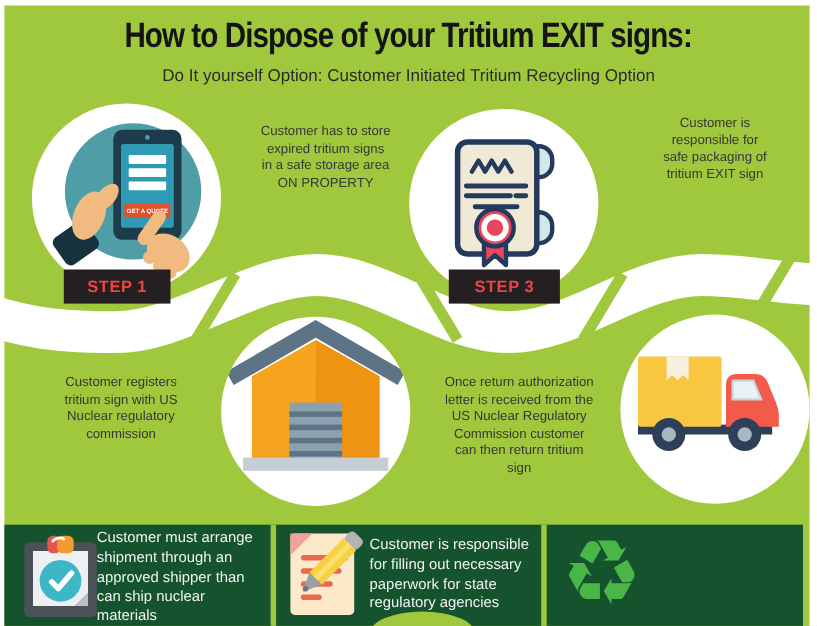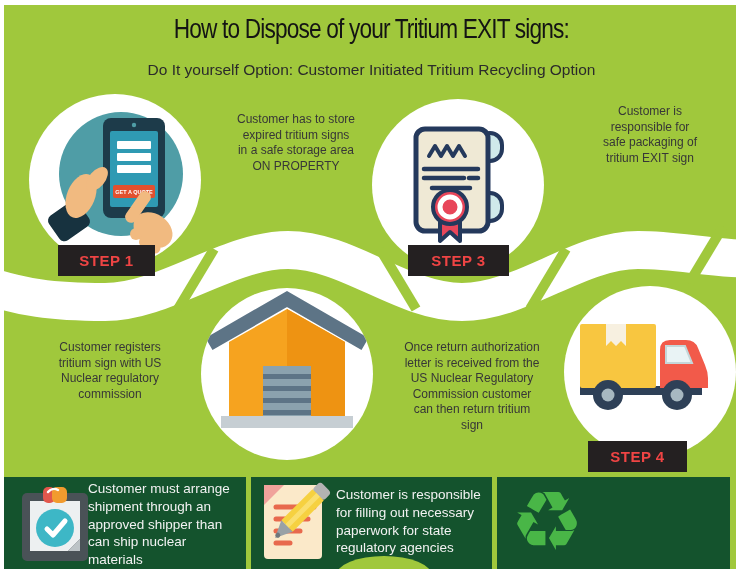--- a/index.html
+++ b/index.html
@@ -4,21 +4,21 @@
 <style>
   html,body{margin:0;padding:0;background:#888;}
   .stage{
     position:relative;width:743px;height:569px;margin:0 auto;
     background:#ffffff;overflow:hidden;
     font-family:"Liberation Sans","DejaVu Sans",sans-serif;
   }
   .green-bg{position:absolute;left:4px;top:5px;width:732px;height:564px;background:#a0c83c;z-index:0;}
   .wave{position:absolute;left:0;top:0;z-index:1;}
   .title{position:absolute;left:0;right:0;top:14px;text-align:center;z-index:2;margin:0;
-    font-size:27px;font-weight:normal;color:#141414;letter-spacing:-1px;white-space:nowrap;}
+    font-size:32px;font-weight:bold;color:#141414;letter-spacing:-1px;white-space:nowrap;}
   .title span{display:inline-block;transform:scaleX(0.84);transform-origin:center;}
   .subtitle{position:absolute;left:0;right:0;top:61px;text-align:center;z-index:2;
     font-size:15.5px;color:#2b2b2b;}
   .circle{position:absolute;width:172px;height:172px;border-radius:50%;background:#fff;
     overflow:hidden;z-index:2;}
   .c1{left:29px;top:94px;}
   .c3{left:372px;top:99px;}
   .c2{left:201px;top:288px;}
   .c4{left:564px;top:286px;}
   .blurb{position:absolute;z-index:2;text-align:center;color:#373737;
@@ -145,21 +145,20 @@
 tritium EXIT sign</div>
   <div class="blurb t4">Once return authorization
 letter is received from the
 US Nuclear Regulatory
 Commission customer
 can then return tritium
 sign</div>
 
   <div class="stepbox s1">STEP 1</div>
   <div class="stepbox s3">STEP 3</div>
-  <div class="stepbox s4">STEP 4</div>
 
   <div class="footer">
     <div class="fdivider d1"></div>
     <div class="fdivider d2"></div>
 
     <div class="ficon fi1">
       <svg width="86" height="86" viewBox="0 0 86 86">
         <rect x="10" y="12" width="66" height="68" rx="5" fill="#4a5257"></rect>
         <polygon points="18,20 68,20 68,58 56,70 18,70" fill="#edf0f1"></polygon>
         <polygon points="56,70 68,58 68,70" fill="#bcc3c6"></polygon>

